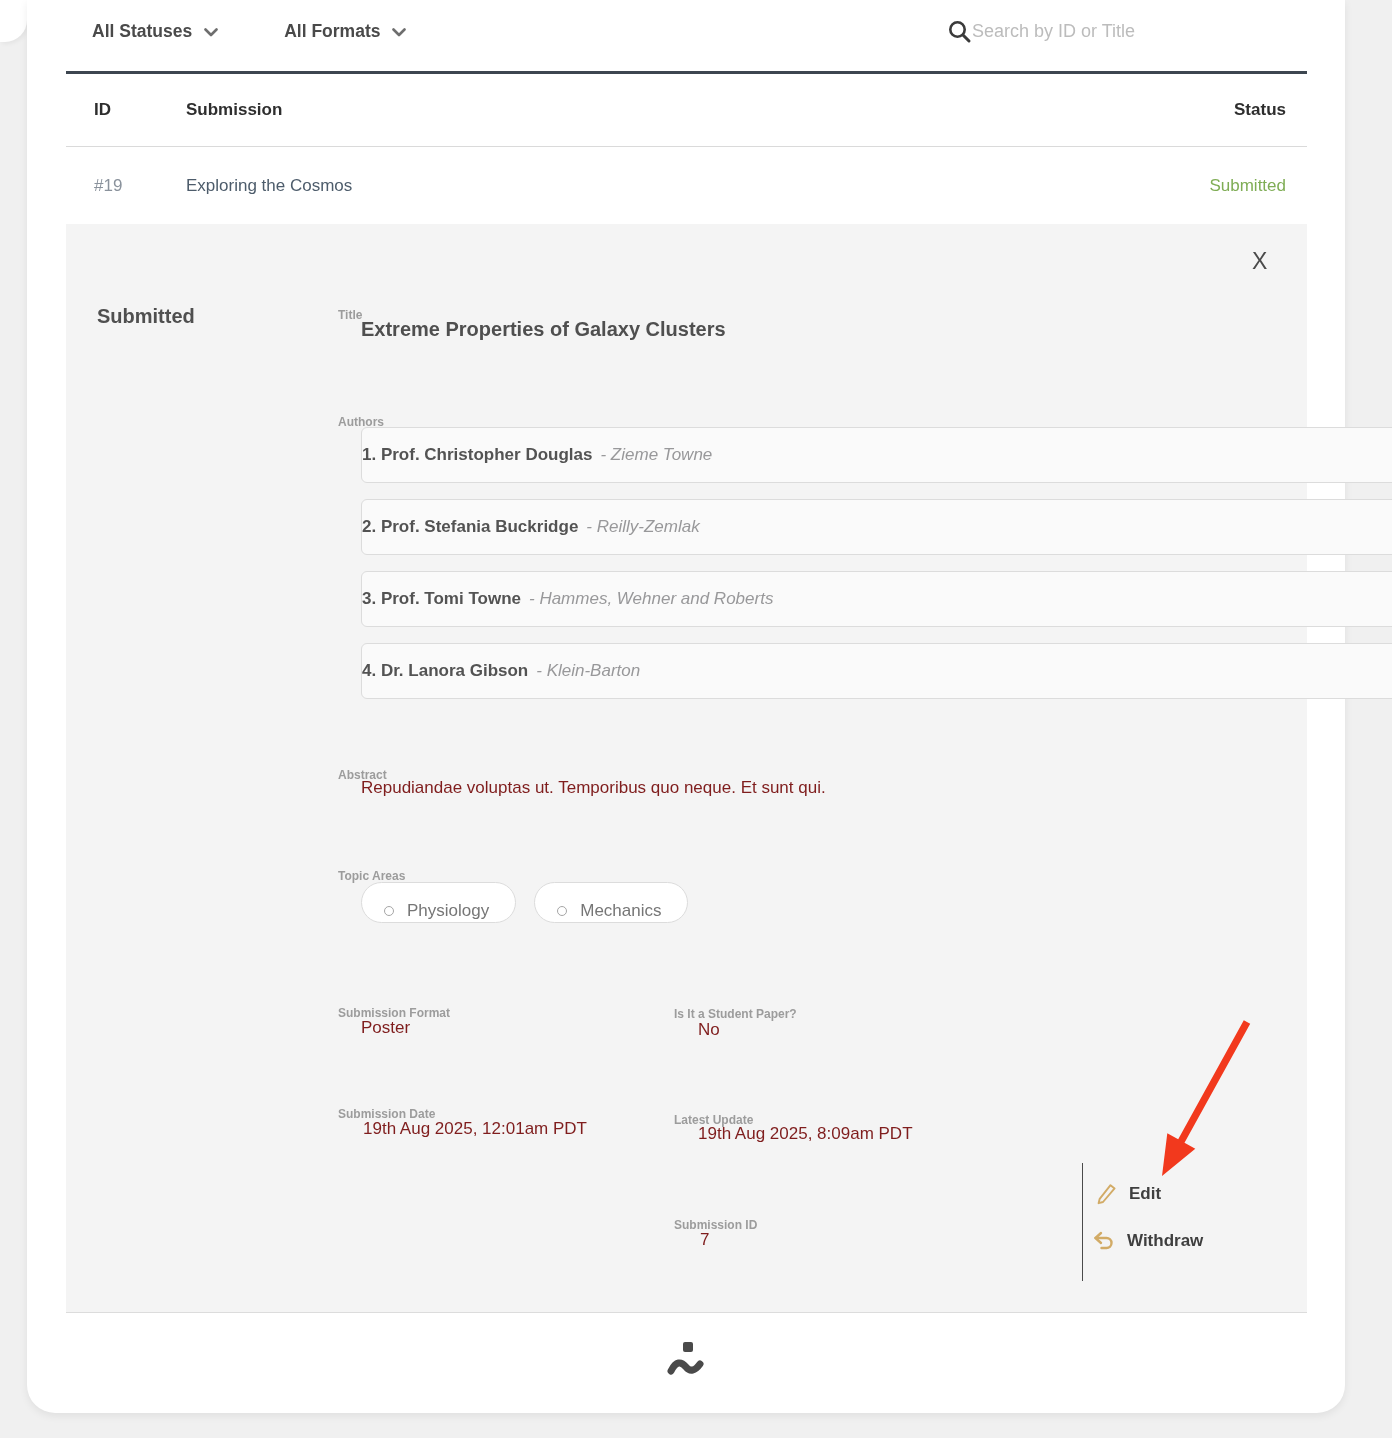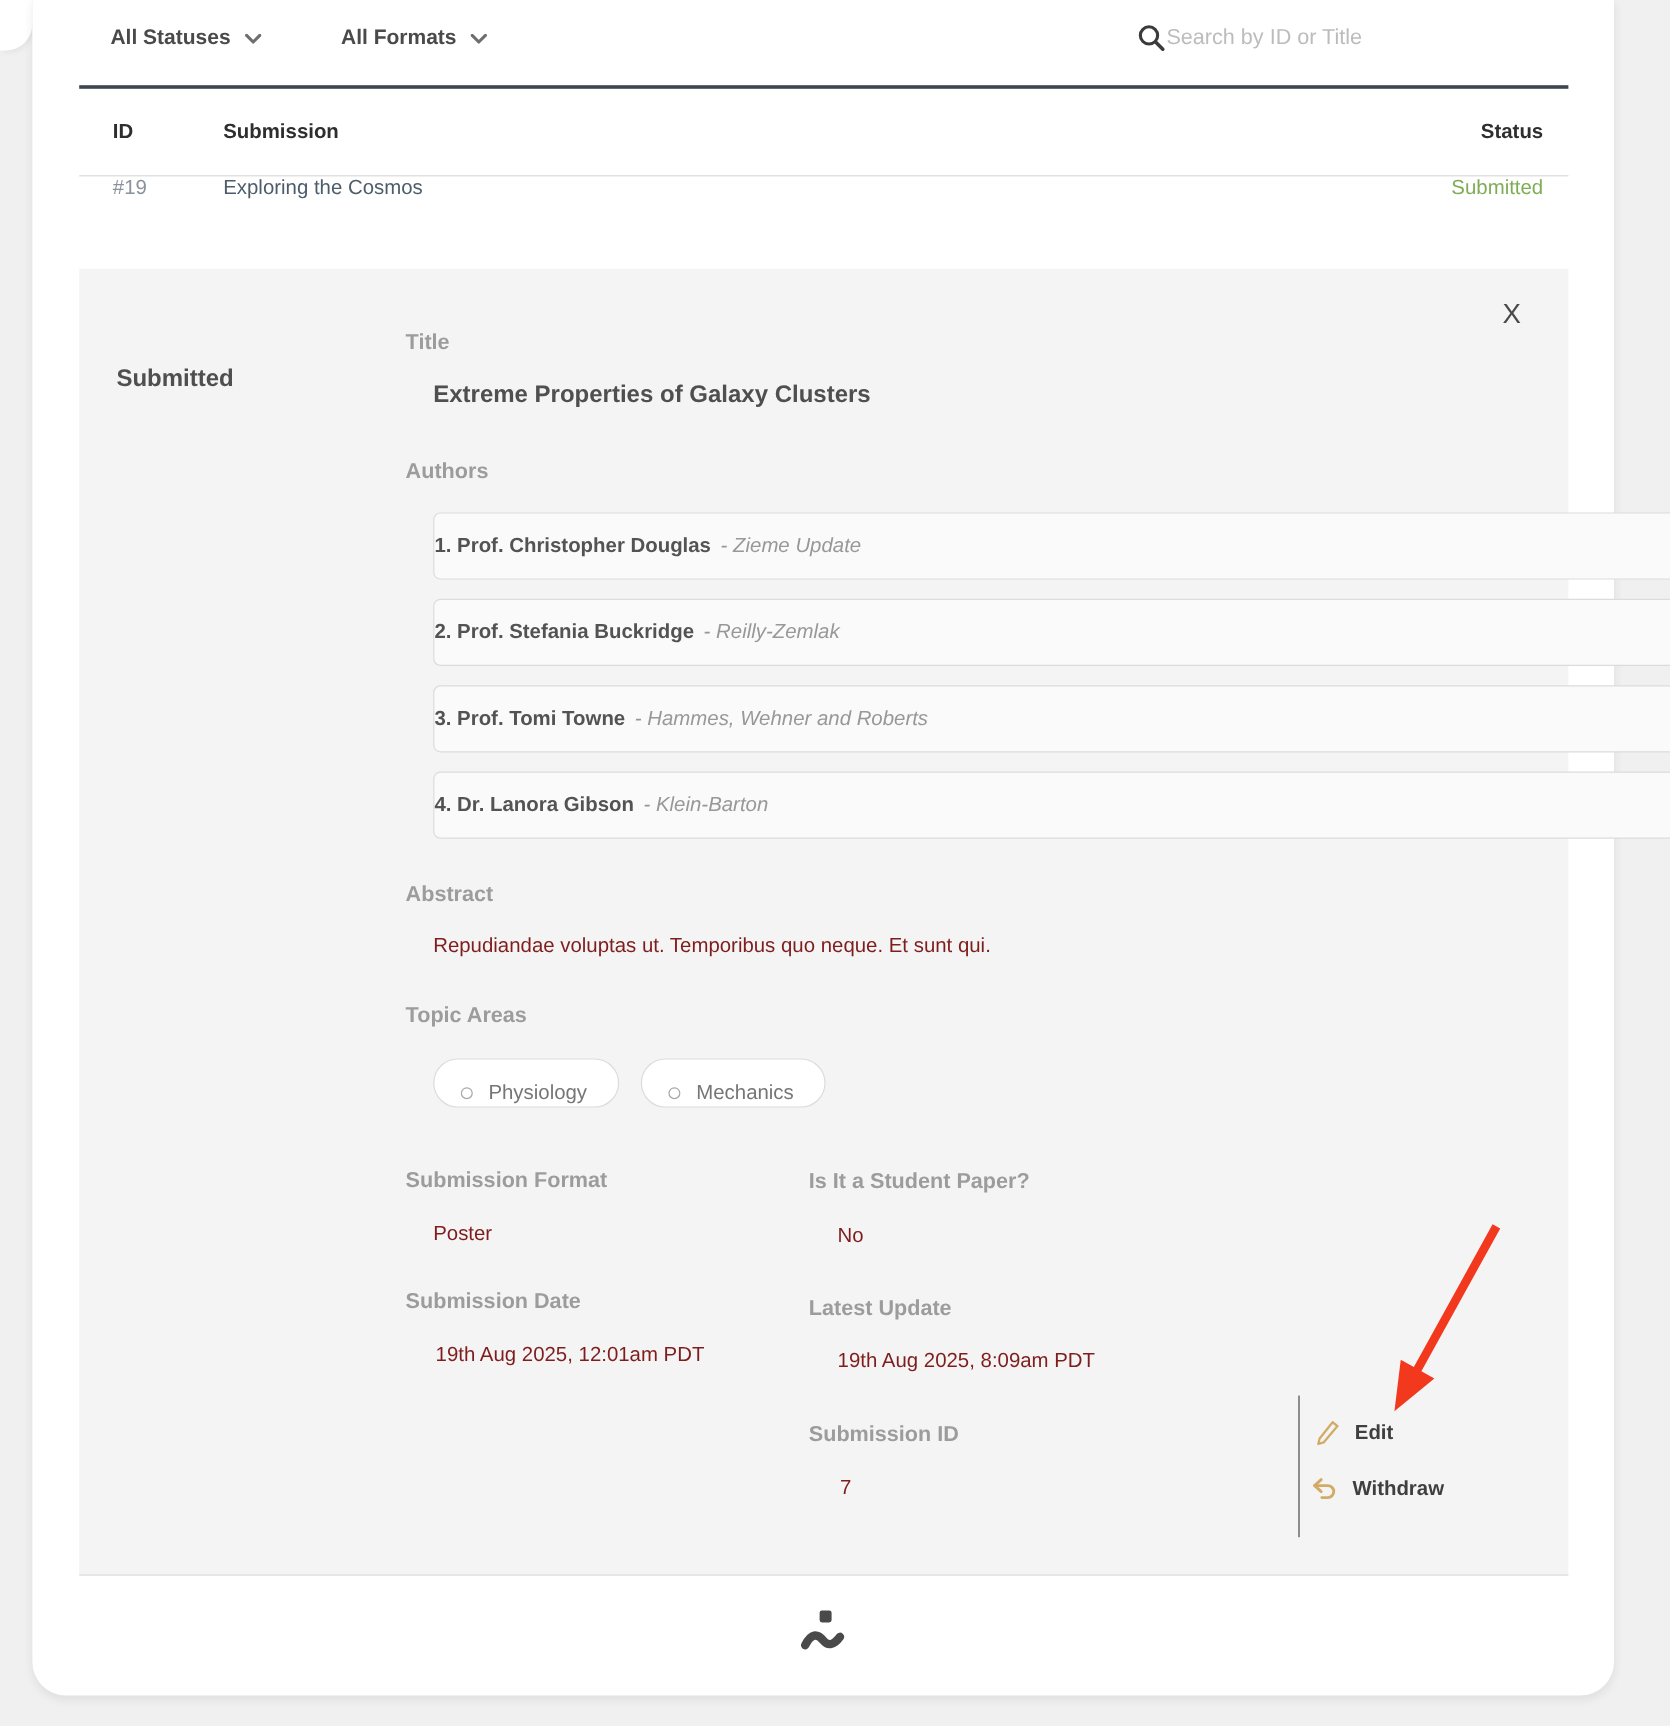--- a/index.html
+++ b/index.html
@@ -38,42 +38,42 @@
     font-family:"Liberation Sans","DejaVu Sans",sans-serif;
   }
   .searchbox input::placeholder { color:#bcbcbc; }
 
   
   .t-head {
     height:73px; display:flex; align-items:center;
     border-bottom:1px solid #dadada;
     font-size:17px; font-weight:700; color:#2e2e2e;
   }
-  .t-row { height:77px; display:flex; font-size:17px; cursor:pointer; }
+  .t-row { height:77px; display:flex; align-items:center; font-size:17px; cursor:pointer; }
   .col-id  { margin-left:28px; width:92px; }
   .col-sub { flex:1; }
   .col-status { margin-left:auto; padding-right:21px; text-align:right; }
   .row-id { color:#8a929c; }
   .row-title { color:#4d5c6b; }
   .row-status { color:#7fad55; font-weight:500; }
 
   
   .panel {
     position:relative; width:1241px; height:1089px;
     background:#f4f4f4; border-bottom:1px solid #dcdcdc;
   }
   .panel .abs { position:absolute; }
   .close-btn {
     position:absolute; left:1186px; top:24px;
     background:none; border:none; cursor:pointer;
     font-size:23px; color:#4a4a4a;
     font-family:"Liberation Sans","DejaVu Sans",sans-serif;
   }
   .p-status { left:31px; top:81px; font-size:20px; font-weight:700; color:#4f4f4f; }
-  .lbl { font-size:18px; font-weight:700; color:#9c9c9c; }
+  .lbl { font-size:12px; font-weight:700; color:#9c9c9c;margin-top:33px; }
   .val { font-size:17px; color:#7f1d1d; }
   .title-val { left:295px; top:94px; font-size:20px; font-weight:700; color:#4f4f4f; }
 
   .author-box {
     position:absolute; left:295px; width:1078px; height:56px;
     background:#fafafa; border:1px solid #dcdcdc; border-radius:6px;
     display:flex; align-items:center; 
     font-size:17px;
   }
   .author-name { font-weight:700; color:#535353; }
@@ -145,21 +145,21 @@
       <button class="close-btn">X</button>
       <div class="abs p-status">Submitted</div>
 
       <div class="abs lbl" style="left:272px;top:51px">Title</div>
       <div class="abs title-val">Extreme Properties of Galaxy Clusters</div>
 
       <div class="abs lbl" style="left:272px;top:158px">Authors</div>
 
       <div class="author-box" style="top:203px">
         <span class="author-name">1. Prof. Christopher Douglas</span>
-        <span class="author-aff">- Zieme Update</span>
+        <span class="author-aff">- Zieme Towne</span>
       </div>
       <div class="author-box" style="top:275px">
         <span class="author-name">2. Prof. Stefania Buckridge</span>
         <span class="author-aff">- Reilly-Zemlak</span>
       </div>
       <div class="author-box" style="top:347px">
         <span class="author-name">3. Prof. Tomi Towne</span>
         <span class="author-aff">- Hammes, Wehner and Roberts</span>
       </div>
       <div class="author-box" style="top:419px">

